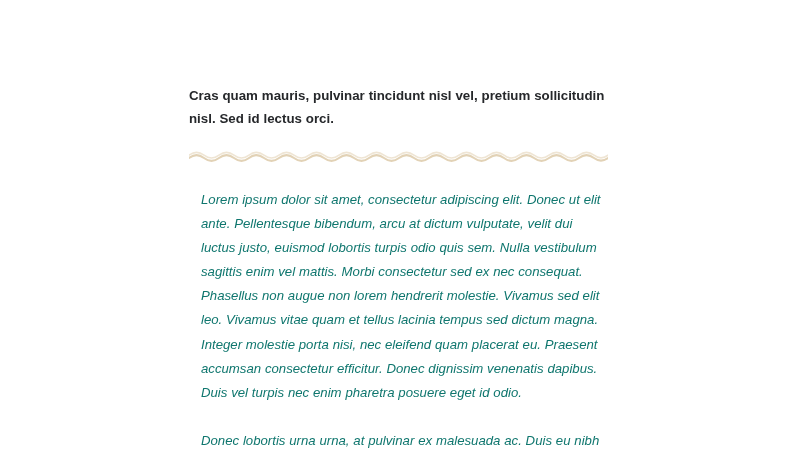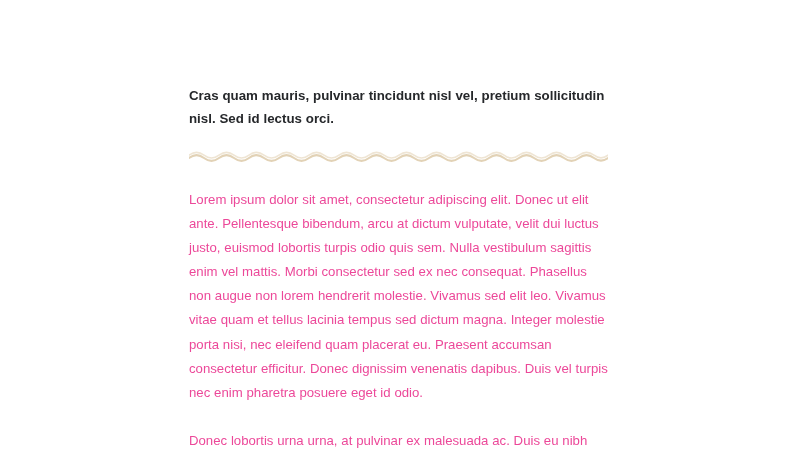--- a/index.html
+++ b/index.html
@@ -51,26 +51,27 @@
   .divider-wrap svg {
     display: block;
   }
 
   .body-copy {
     margin: 0;
     padding-top: 24px;
   }
 
   .doc-para {
-    margin: 0 0 24px 0;
+    margin: 0 0 24px 12px;
     font-size: 13.2px;
     line-height: 24.1px;
-    color: #ec4899;
+    color: #0f766e;
     text-align: left;
     word-spacing: 0.15px;
+    font-style: italic;
   }
   .doc-para:last-child {
     margin-bottom: 0;
   }
 </style>
 </head>
 <body>
 
 <div class="page">
   <div class="content">

